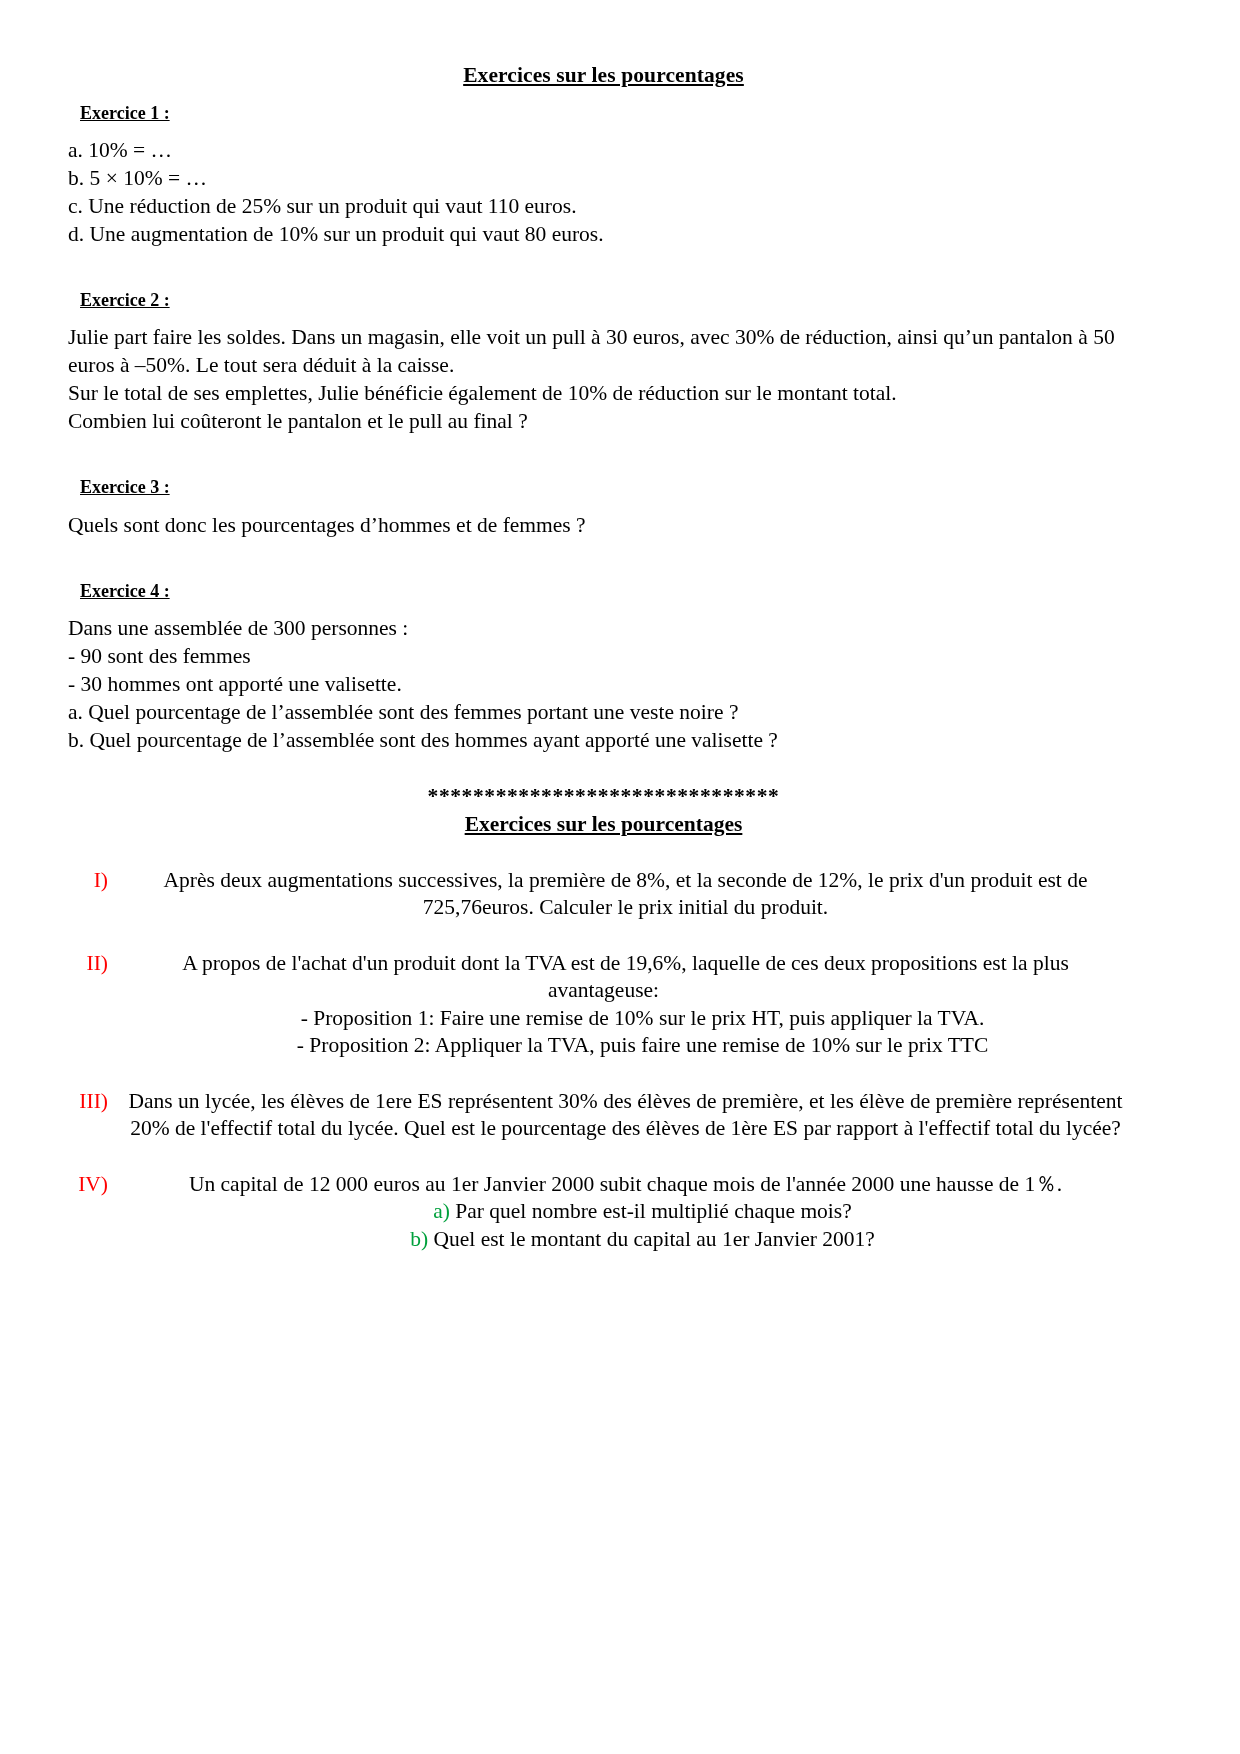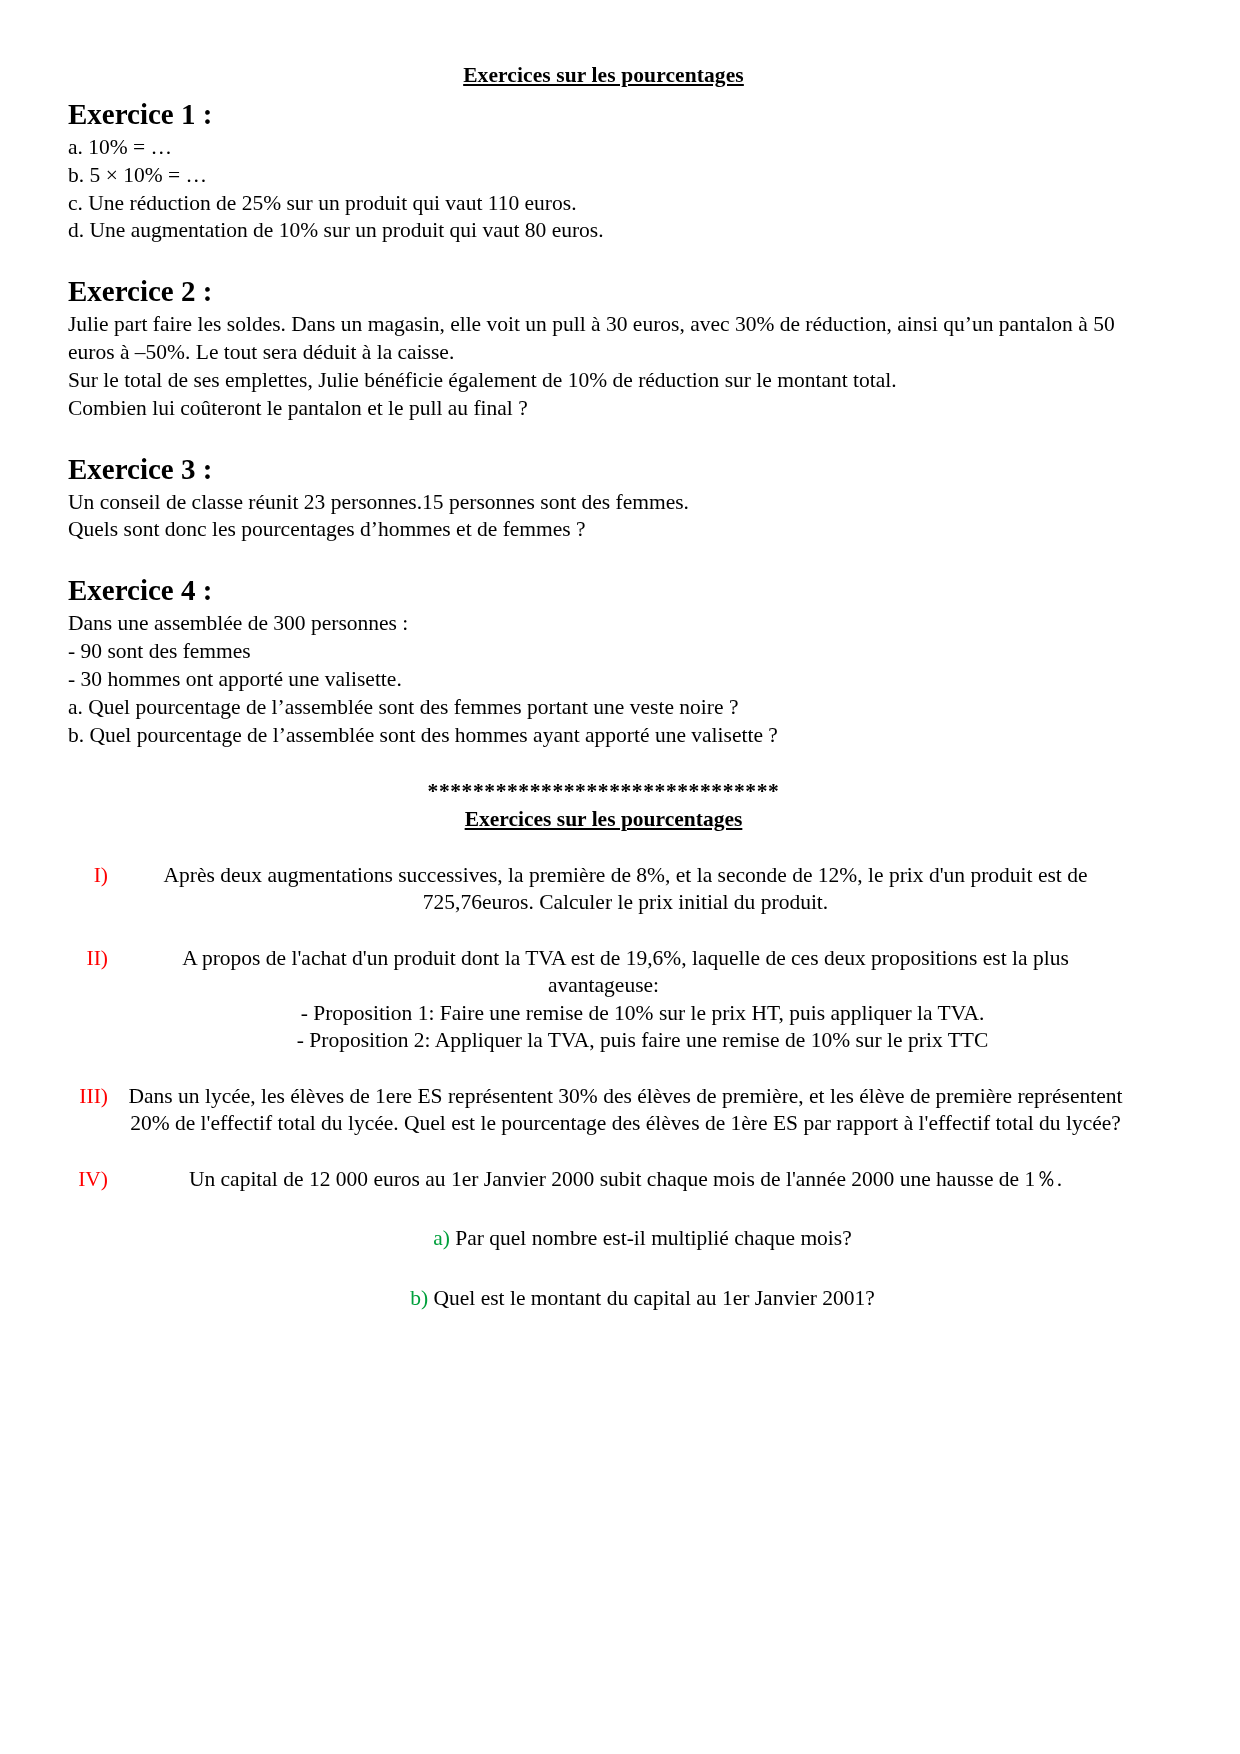--- a/index.html
+++ b/index.html
@@ -26,22 +26,23 @@
   .doc-title {
     text-align: center;
     font-weight: bold;
     text-decoration: underline;
     font-size: 21.5px;
     letter-spacing: 0.1px;
     margin: 0 0 6px 0;
   }
   .ex-head {
     font-weight: bold;
-    font-size: 29px;
-    margin: 0;
+    text-decoration: underline;
+    font-size: 18px;
+    margin: 12px;
     display: block;
     width: fit-content;
   }
   p.line {
     margin: 0;
     padding: 0;
   }
   .indent-1 { padding-left: 50px; }
   .indent-2 { padding-left: 42px; }
   .blank {
@@ -73,21 +74,20 @@
     top: 0;
     width: 40px;
     text-align: right;
     color: #ff0000;
   }
   .roman-body { display: block; text-align: center; }
   .noindent-line { margin-left: -44px; }
   .sub-prop { padding-left: 34px; }
   .sub-green {
     padding-left: 34px;
-    margin-top: 32px;
   }
   .green { color: #00a03c; }
   .tight { line-height: 1.28; }
 </style>
 </head>
 <body>
 
 <div class="page">
 
   <h1 class="doc-title">Exercices sur les pourcentages</h1>
@@ -106,21 +106,20 @@
     <div class="ex-head">Exercice 2 :</div>
     <p class="line">Julie part faire les soldes. Dans un magasin, elle voit un pull à 30 euros, avec 30% de réduction, ainsi qu’un pantalon à 50 euros à –50%. Le tout sera déduit à la caisse.</p>
     <p class="line">Sur le total de ses emplettes, Julie bénéficie également de 10% de réduction sur le montant total.</p>
     <p class="line">Combien lui coûteront le pantalon et le pull au final ?</p>
   </div>
 
   <span class="blank"></span>
 
   <div>
     <div class="ex-head">Exercice 3 :</div>
-    <p class="line"> Un conseil de classe réunit 23 personnes.15 personnes sont des femmes.</p>
     <p class="line">Quels sont donc les pourcentages d’hommes et de femmes ?</p>
   </div>
 
   <span class="blank"></span>
 
   <div>
     <div class="ex-head">Exercice 4 :</div>
     <p class="line"> Dans une assemblée de 300 personnes :</p>
     <p class="line indent-2">- 90 sont des femmes</p>
     <p class="line indent-2">- 30 hommes ont apporté une valisette.</p>

